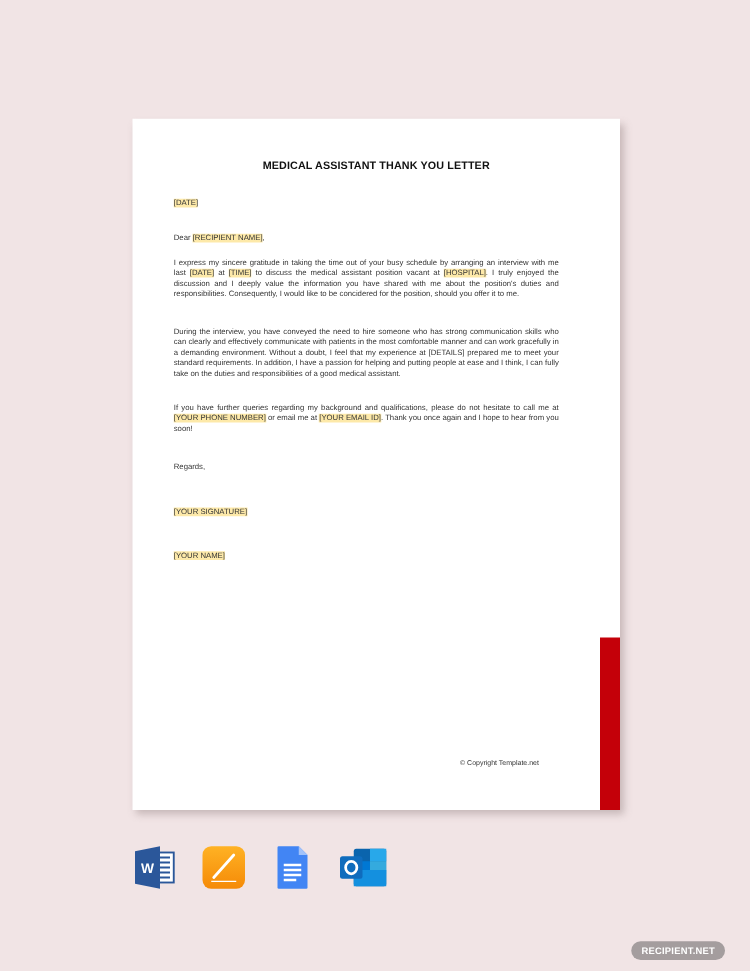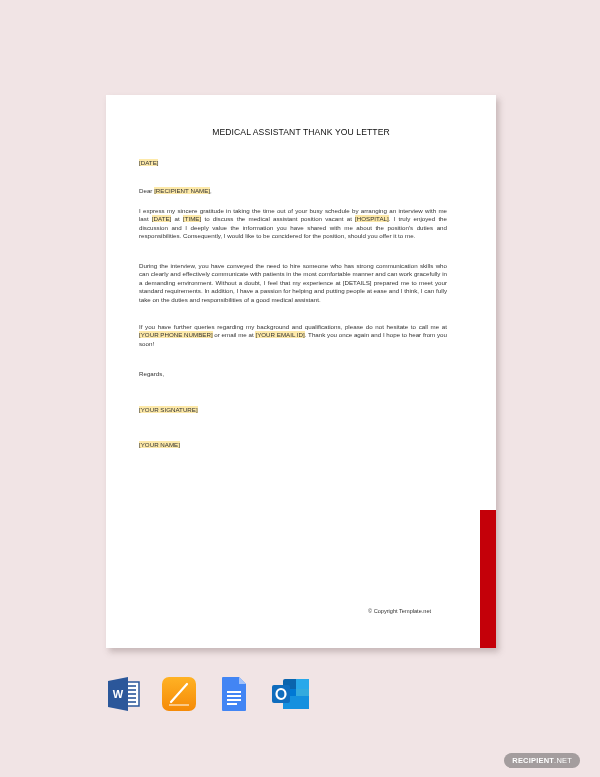--- a/index.html
+++ b/index.html
@@ -20,21 +20,21 @@
   .red-bar {
     position: absolute;
     left: 374px; top: 415px;
     width: 16px; height: 138px;
     background: #c40009;
   }
   .title {
     position: absolute;
     top: 32px; left: 0; right: 0;
     text-align: center;
-    font-weight: normal;
+    font-weight: bold;
     font-size: 8.6px;
     color: #111;
     letter-spacing: 0.1px;
   }
   .body-text {
     position: absolute;
     left: 33px; width: 308px;
     font-size: 6.2px;
     line-height: 8.4px;
     color: #333;
@@ -65,21 +65,21 @@
     position: absolute;
     right: 20px; top: 753px;
     background: #a49d9e;
     color: #fff;
     font-size: 7.5px;
     font-weight: bold;
     padding: 3px 8px;
     border-radius: 10px;
     letter-spacing: 0.2px;
   }
-  .brand-badge .light { font-weight: normal; }
+  .brand-badge .light { font-weight: bold; }
 </style>
 </head>
 <body>
 
 <div class="page">
   <div class="title">MEDICAL ASSISTANT THANK YOU LETTER</div>
 
   <div class="body-text p-date">
     <span class="hl">[DATE]</span>
   </div>

